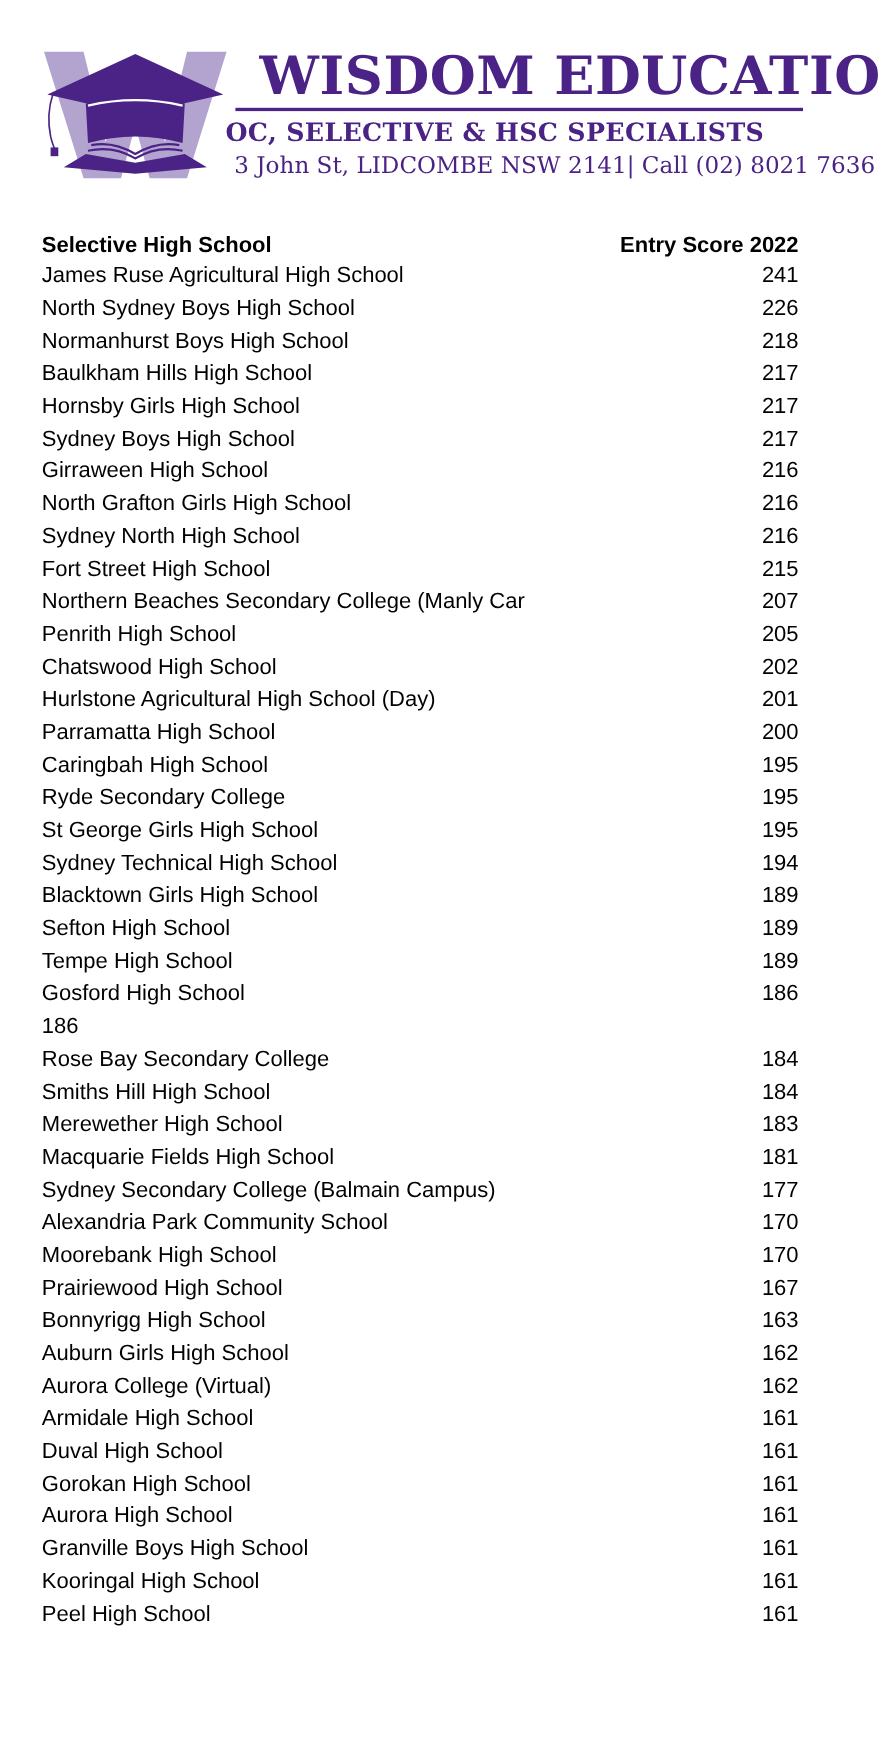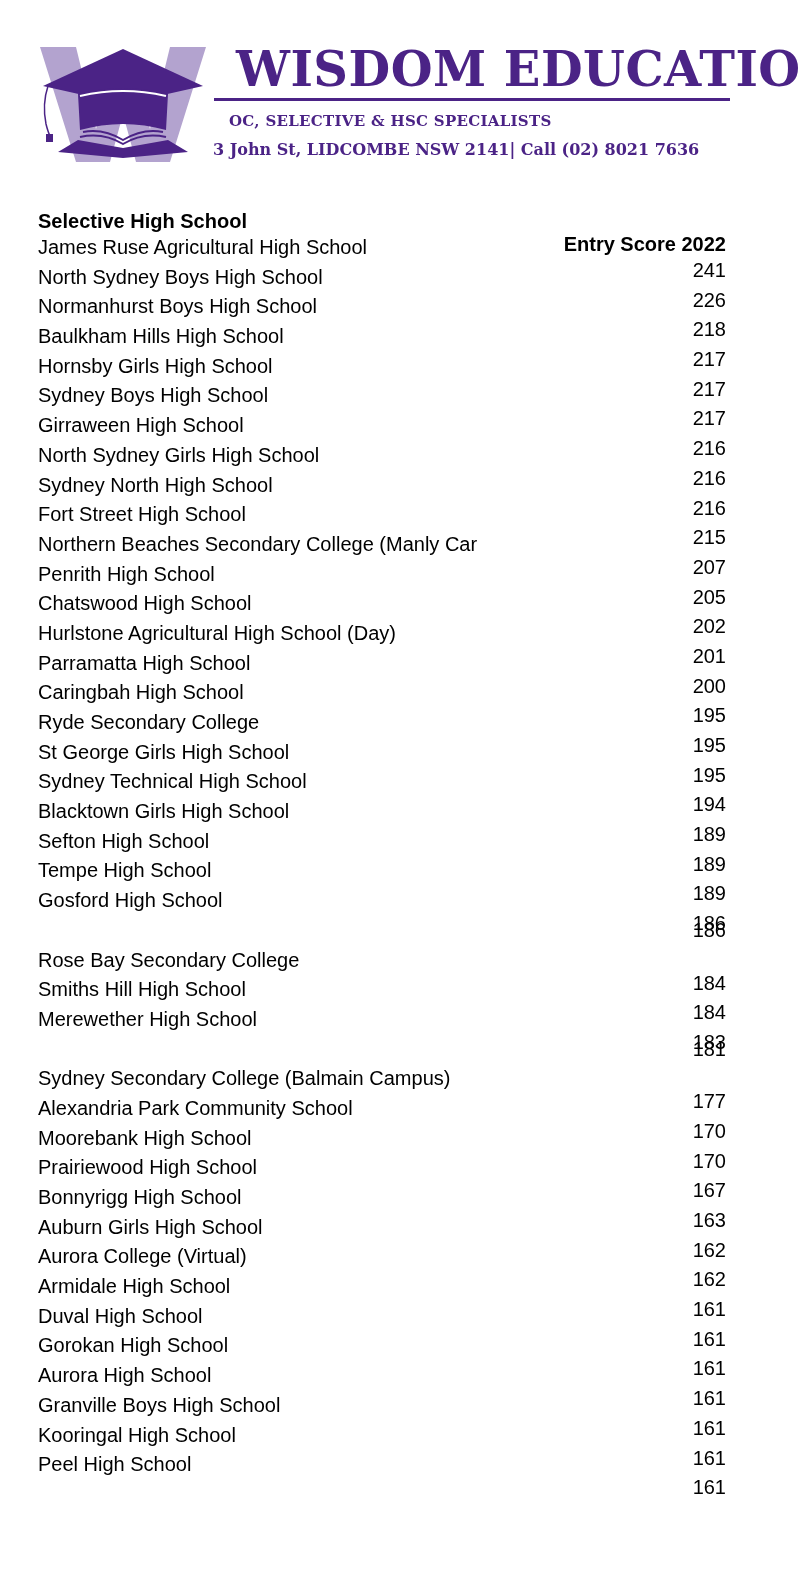--- a/index.html
+++ b/index.html
@@ -1,23 +1,23 @@
 <!DOCTYPE html>
 <html><head>
   <meta charset="utf-8">
   <style>
     html, body { margin: 0; padding: 0; background: #ffffff; }
     body { width: 799px; height: 1594px; position: relative; overflow: hidden; font-family: "Liberation Sans", sans-serif; color: #000; }
     .logo { position: absolute; left: 38px; top: 44px; width: 170px; height: 120px; }
     .brand-title { position: absolute; left: 212px; top: 45px; font-family: "DejaVu Serif", serif; font-weight: bold; font-size: 48px; letter-spacing: 0.5px; line-height: 48px; white-space: nowrap; margin-left: 24px; }
     .brand-rule { position: absolute; left: 214px; top: 98px; width: 516px; height: 3px; }
-    .brand-sub { position: absolute; left: 229px; top: 106px; font-family: "DejaVu Serif", serif; font-weight: bold; font-size: 15px; letter-spacing: 0.3px; line-height: 30px; white-space: nowrap; }
-    .brand-addr { position: absolute; left: 213px; top: 139px; font-family: "DejaVu Serif", serif; font-weight: bold; font-size: 16px; line-height: 22px; white-space: nowrap; }
+    .brand-sub { position: absolute; left: 205px; top: 106px; font-family: "DejaVu Serif", serif; font-weight: bold; font-size: 23px; letter-spacing: 0.3px; line-height: 30px; white-space: nowrap; }
+    .brand-addr { position: absolute; left: 213px; top: 139px; font-family: "DejaVu Serif", serif; font-weight: normal; font-size: 21px; line-height: 22px; white-space: nowrap; }
     .table { position: absolute; left: 38px; top: 210px; width: 688px; }
-    .row { display: flex; justify-content: space-between; height: 29.7px; font-size: 20px; white-space: nowrap; flex-direction: column; }
+    .row { display: flex; justify-content: space-between; align-items: center; height: 29.7px; font-size: 20px; white-space: nowrap; }
     .row.header { font-weight: bold; height: 26px; }
     .num { text-align: right; }
   </style>
 </head>
 <body>
 
 <div>
   <svg class="logo" viewBox="0 0 170 120" xmlns="http://www.w3.org/2000/svg">
 
     <polygon fill="#b3a3cf" points="2,3 38,3 58,85 72,38 98,38 112,85 132,3 168,3 132,118 98,118 85,70 72,118 38,118"></polygon>
@@ -69,21 +69,21 @@
       </div>
       <div class="row">
         <span>Sydney Boys High School</span>
         <span class="num">217</span>
       </div>
       <div class="row">
         <span>Girraween High School</span>
         <span class="num">216</span>
       </div>
       <div class="row">
-        <span>North Sydney Girls High School</span>
+        <span>North Grafton Girls High School</span>
         <span class="num">216</span>
       </div>
       <div class="row">
         <span>Sydney North High School</span>
         <span class="num">216</span>
       </div>
       <div class="row">
         <span>Fort Street High School</span>
         <span class="num">215</span>
       </div>
@@ -148,20 +148,21 @@
       </div>
       <div class="row">
         <span>Smiths Hill High School</span>
         <span class="num">184</span>
       </div>
       <div class="row">
         <span>Merewether High School</span>
         <span class="num">183</span>
       </div>
       <div class="row">
+        <span>Macquarie Fields High School</span>
         <span class="num">181</span>
       </div>
       <div class="row">
         <span>Sydney Secondary College (Balmain Campus)</span>
         <span class="num">177</span>
       </div>
       <div class="row">
         <span>Alexandria Park Community School</span>
         <span class="num">170</span>
       </div>

